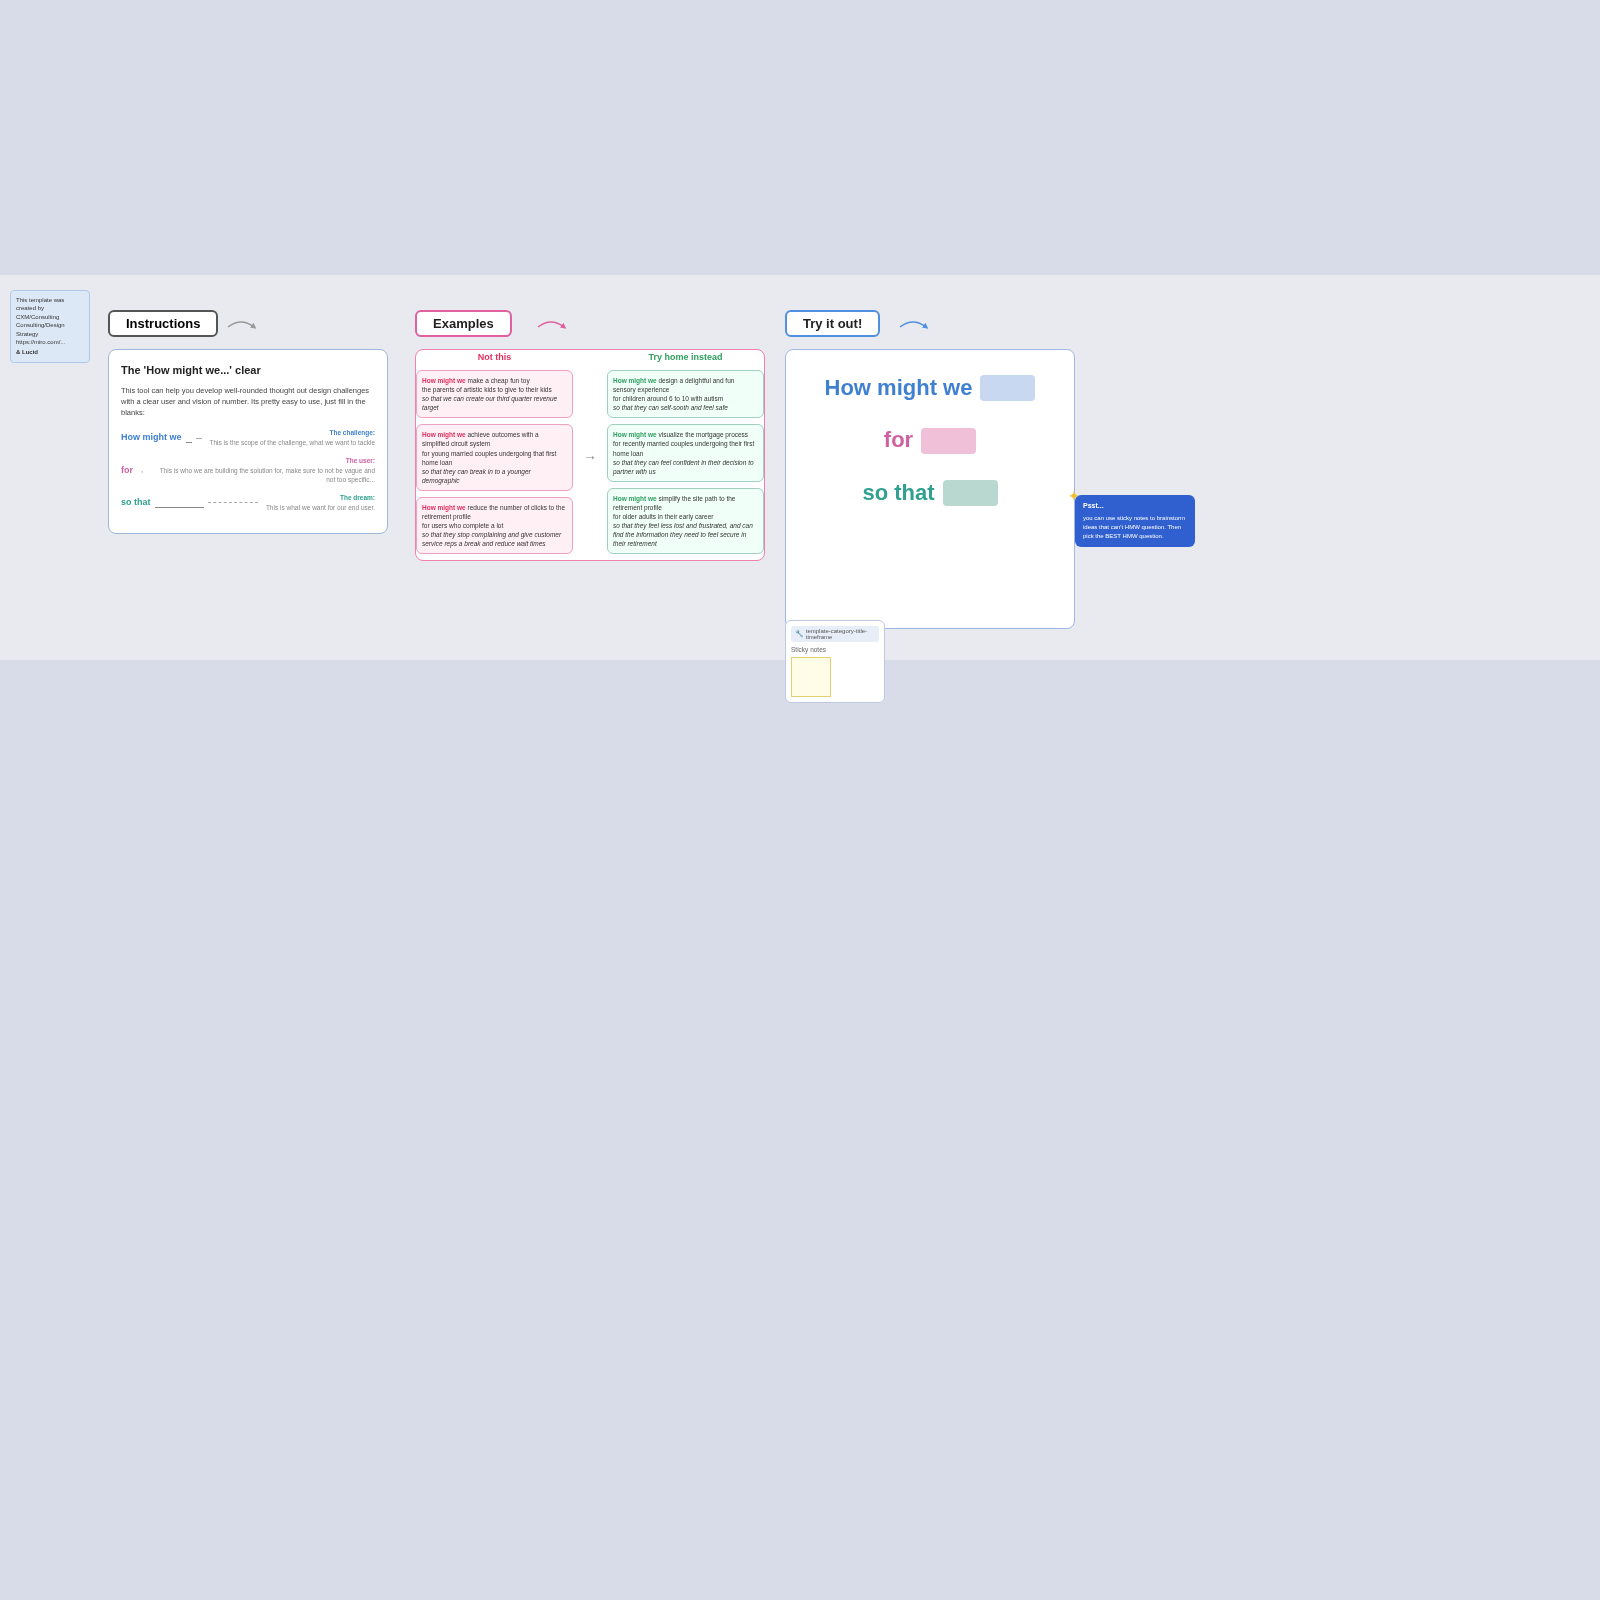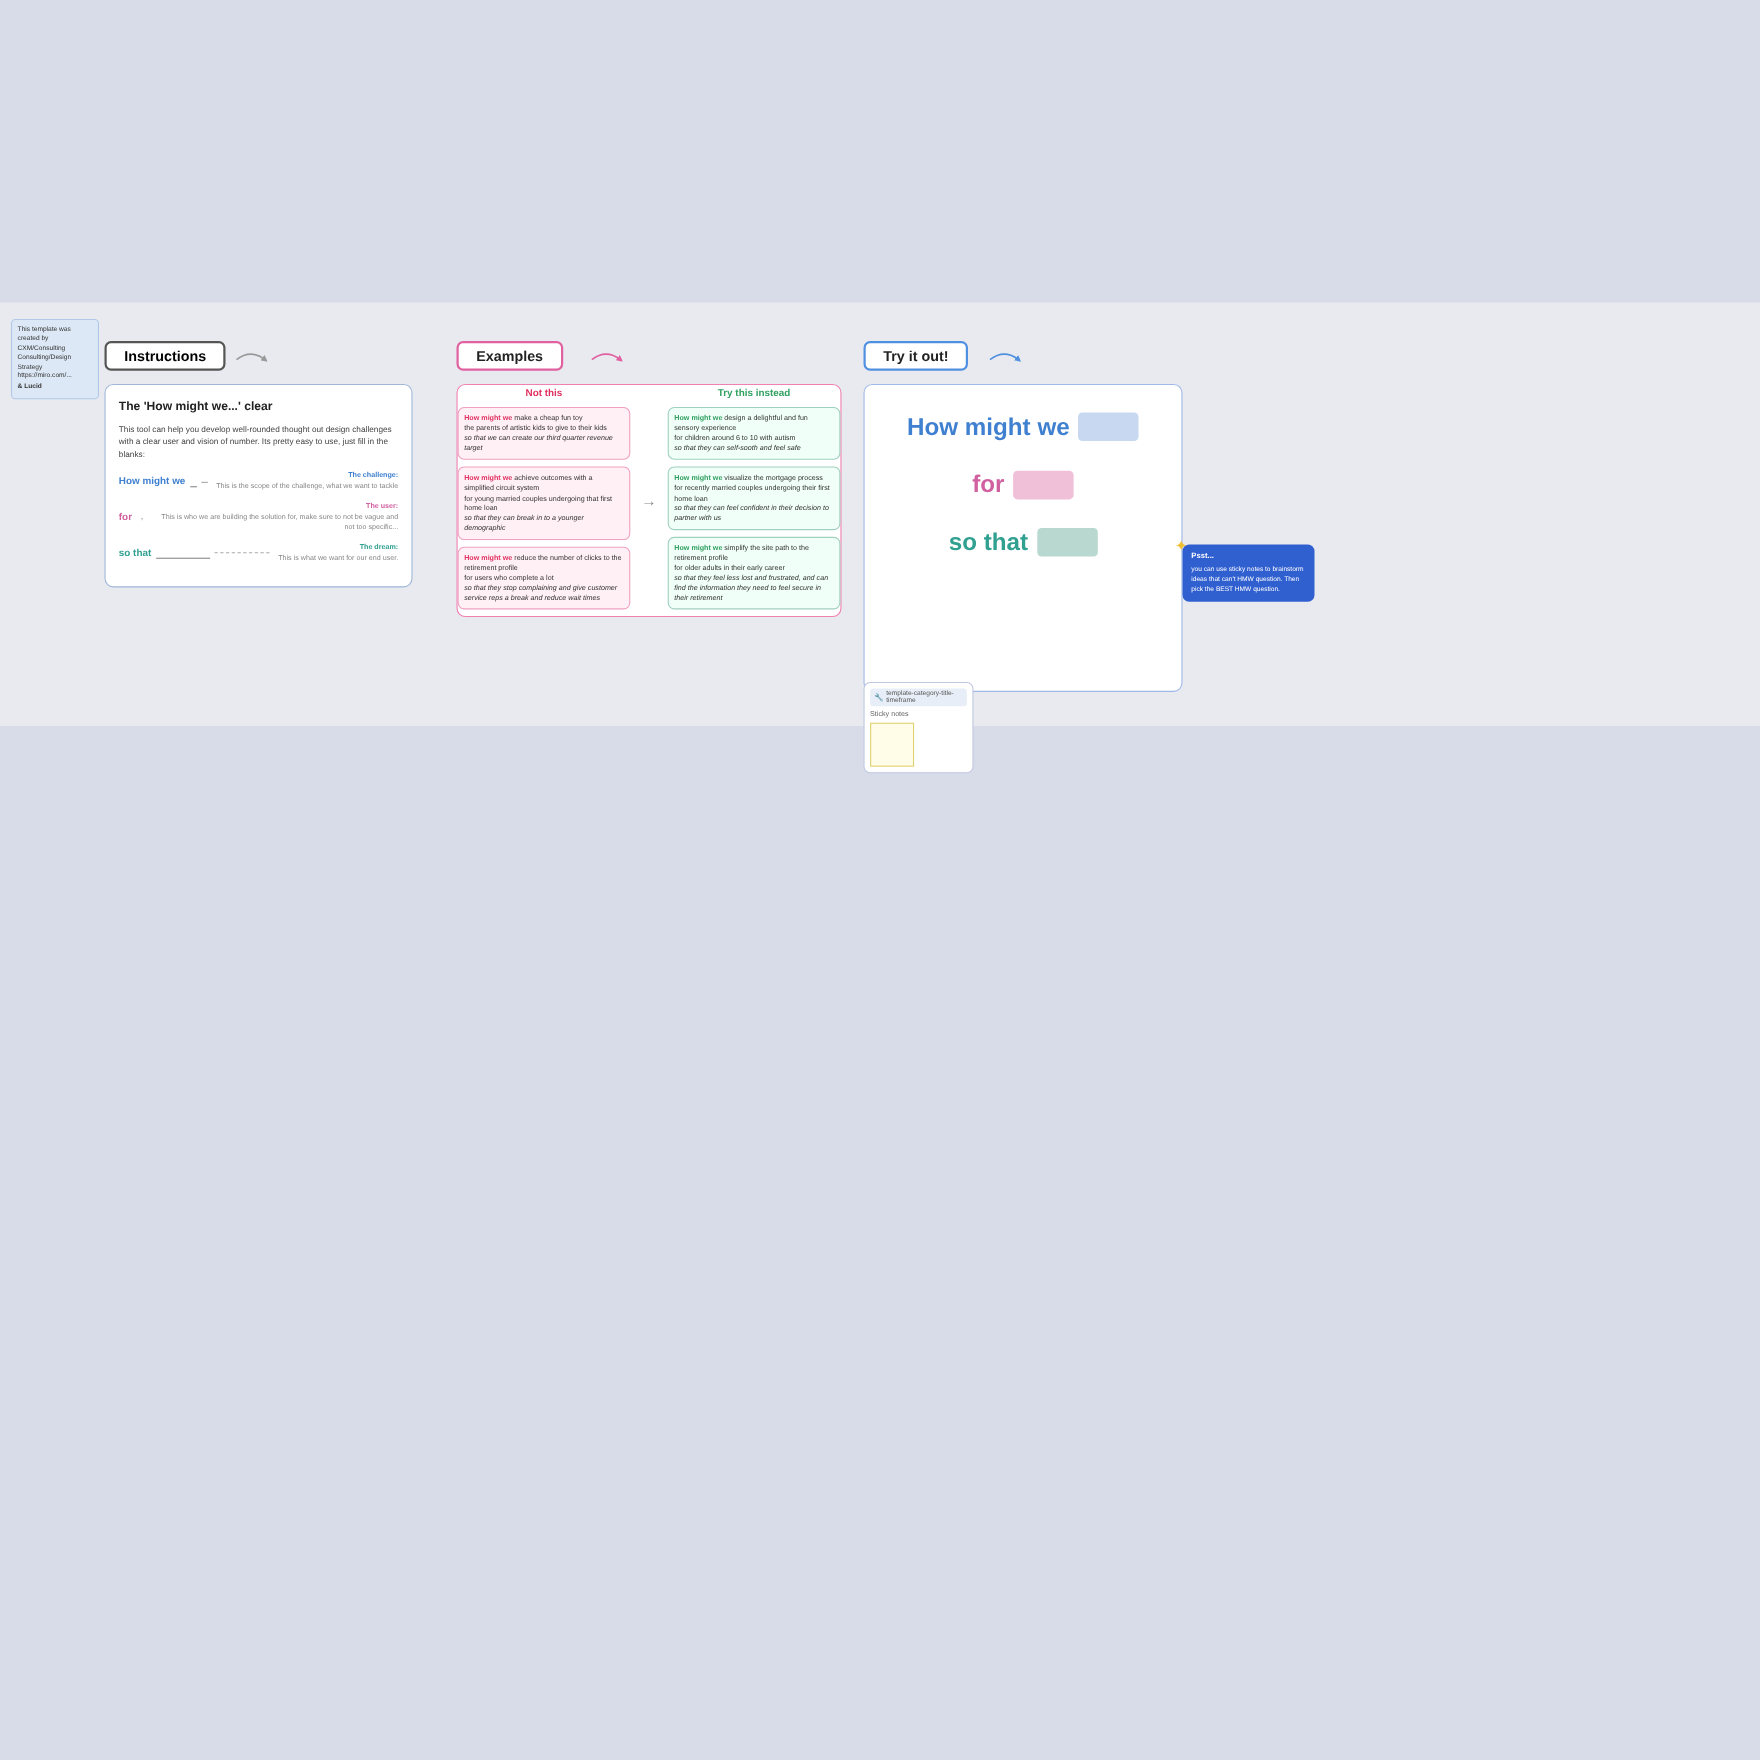--- a/index.html
+++ b/index.html
@@ -32,21 +32,21 @@
       padding: 5px;
       font-size: 6px;
       color: #333;
       line-height: 1.4;
     }
 
     
     .instructions-panel {
       position: absolute;
       top: 30px;
-      left: 95px;
+      left: 108px;
       width: 280px;
     }
 
     .panel-tab {
       display: inline-block;
       background: white;
       border: 2px solid #555;
       border-radius: 6px;
       padding: 4px 16px;
       font-weight: bold;
@@ -411,21 +411,21 @@
           <div class="ex-card">
             <div><strong>How might we</strong> reduce the number of clicks to the retirement profile</div>
             <div>for users who complete a lot</div>
             <div class="so-that">so that they stop complaining and give customer service reps a break and reduce wait times</div>
           </div>
         </div>
 
         <div class="arrow-divider">→</div>
 
         <div class="ex-col">
-          <div class="ex-col-header green">Try this instead</div>
+          <div class="ex-col-header green">Try home instead</div>
 
           <div class="ex-card green-card">
             <div><strong>How might we</strong> design a delightful and fun sensory experience</div>
             <div>for children around 6 to 10 with autism</div>
             <div class="so-that">so that they can self-sooth and feel safe</div>
           </div>
 
           <div class="ex-card green-card">
             <div><strong>How might we</strong> visualize the mortgage process</div>
             <div>for recently married couples undergoing their first home loan</div>

